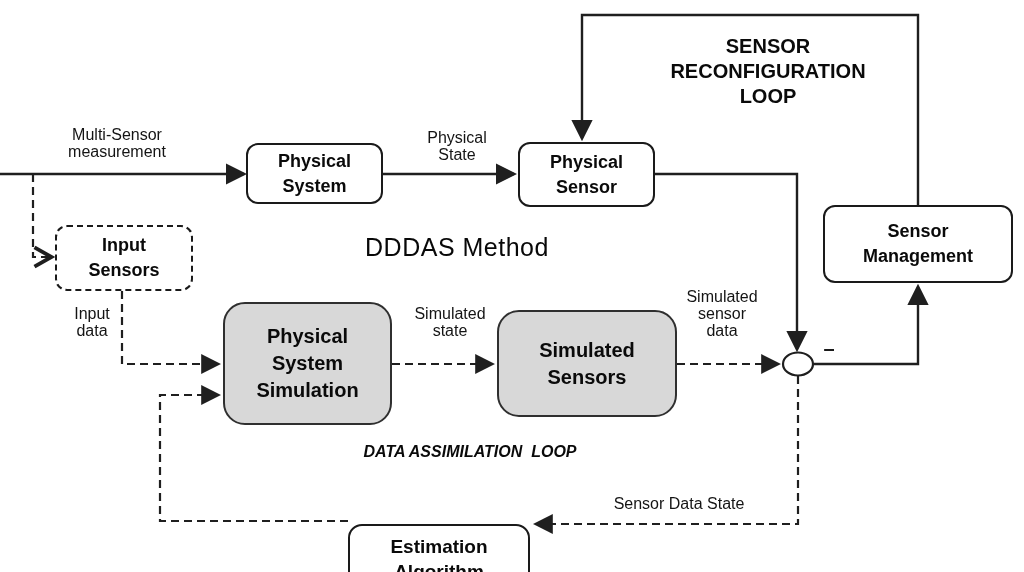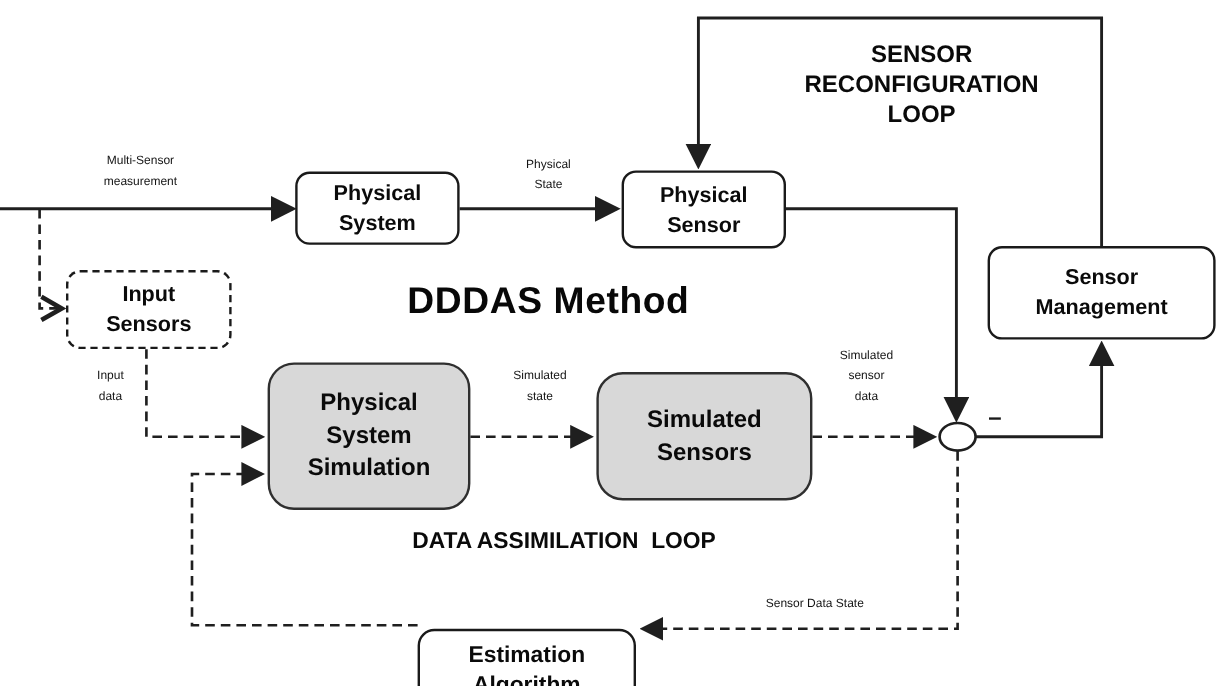--- a/index.html
+++ b/index.html
@@ -32,36 +32,36 @@
     border-radius:22px;
     font-size:20px;line-height:27px;
   }
   .node.dashedbox{
     border:2.2px dashed #1a1a1a;
     border-radius:12px;
   }
   .edge-label{
     position:absolute;
     text-align:center;
-    font-size:10px;line-height:17px;
+    font-size:16px;line-height:17px;
     white-space:pre-line;
     color:#141414;
   }
   .loop-label{
     position:absolute;
     text-align:center;
     font-weight:bold;
     color:#0a0a0a;
     white-space:pre-wrap;
   }
   #title{
     position:absolute;
     text-align:center;
-    font-weight:bold;
-    font-size:31px;
+    font-weight:normal;
+    font-size:25px;
     letter-spacing:0.5px;
     color:#080808;
     white-space:pre;
   }
   #minus-sign{
     position:absolute;
     font-weight:bold;font-size:20px;
     color:#1a1a1a;
     text-align:center;
   }
@@ -96,21 +96,21 @@
 
     <ellipse cx="798" cy="364" rx="15" ry="11.5" fill="#ffffff" stroke="#1f1f1f" stroke-width="2.2"></ellipse>
   </svg>
 
   <div id="title" style="left:297px;top:233px;width:320px;">DDDAS Method</div>
 
   <div class="loop-label" style="left:638px;top:34px;width:260px;font-size:20px;line-height:25px;">SENSOR
 RECONFIGURATION
 LOOP</div>
 
-  <div class="loop-label" style="left:310px;top:440px;width:320px;font-size:19px;line-height:23px;">DATA ASSIMILATION  LOOP</div>
+  <div class="loop-label" style="left:310px;top:440px;width:320px;font-size:16px;line-height:23px;font-style:italic;">DATA ASSIMILATION  LOOP</div>
 
   <div class="node" style="left:246px;top:143px;width:137px;height:61px;">Physical
 System</div>
 
   <div class="node" style="left:518px;top:142px;width:137px;height:65px;">Physical
 Sensor</div>
 
   <div class="node" style="left:823px;top:205px;width:190px;height:78px;">Sensor
 Management</div>
 

